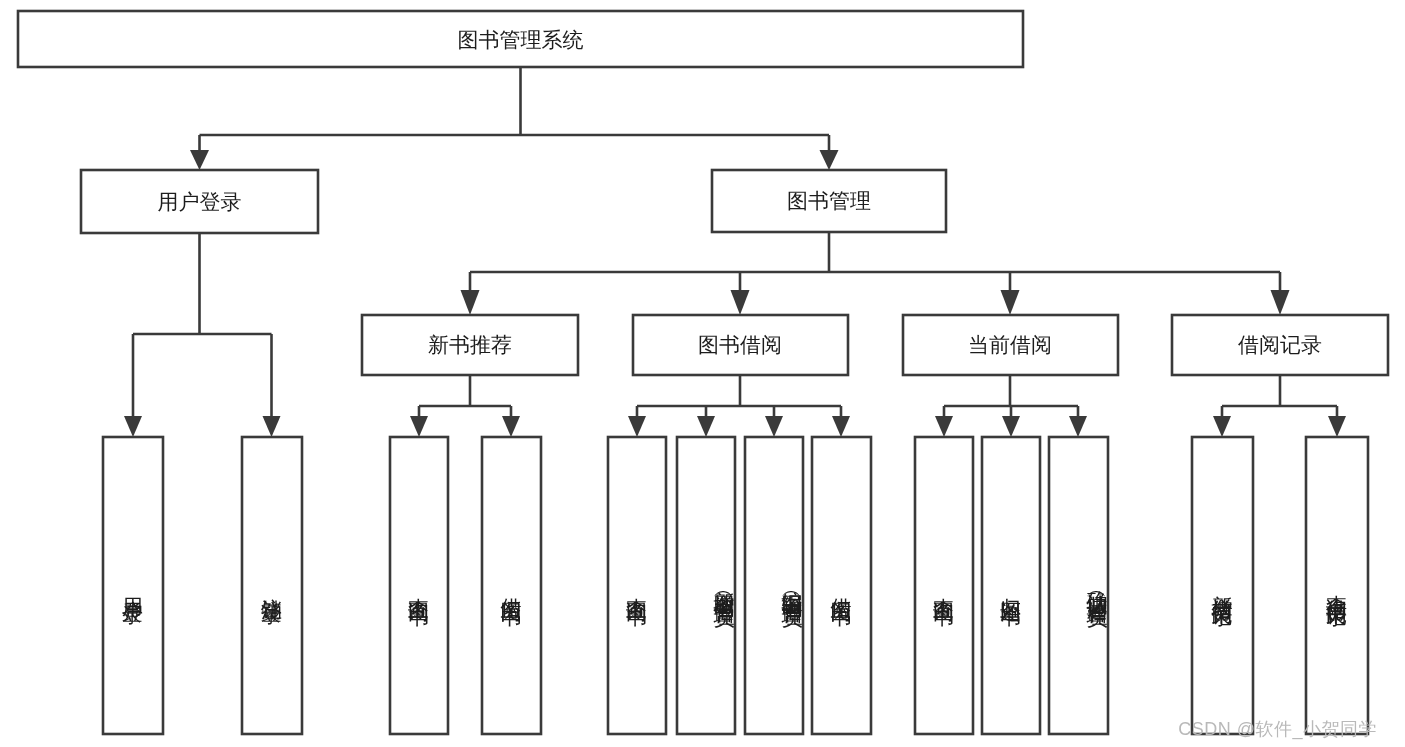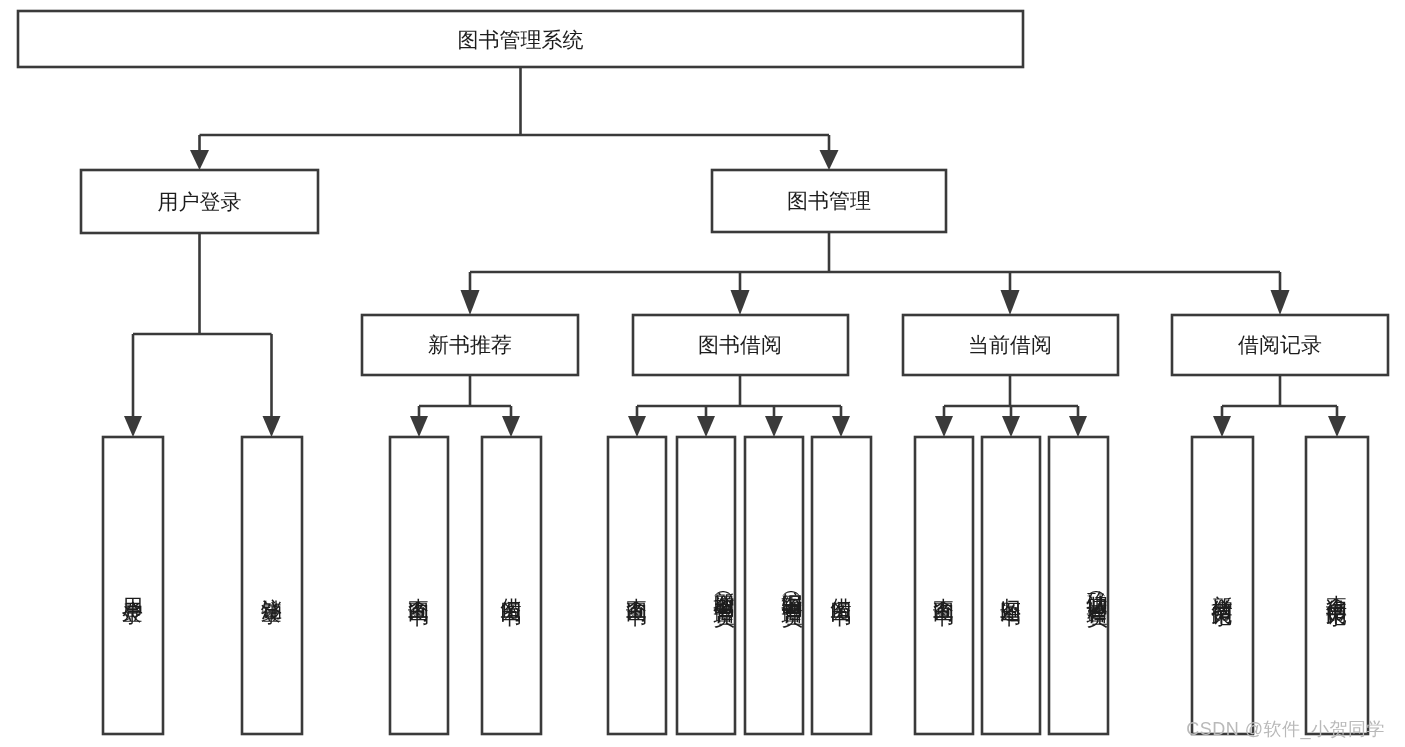--- a/index.html
+++ b/index.html
@@ -57,21 +57,21 @@
     font-size: 21px;
     line-height: 1.0;
     letter-spacing: 2.5px;
     color: #1d1d1d;
     white-space: nowrap;
     text-align: center;
     pointer-events: none;
   }
   .watermark {
     position: absolute;
-    right: 20px;
+    right: 28px;
     bottom: 6px;
     font-family: "Liberation Sans", "DejaVu Sans", sans-serif;
     font-size: 18px;
     color: #b9b9b9;
     letter-spacing: 0.5px;
     white-space: nowrap;
   }
 </style>
 </head>
 <body>

